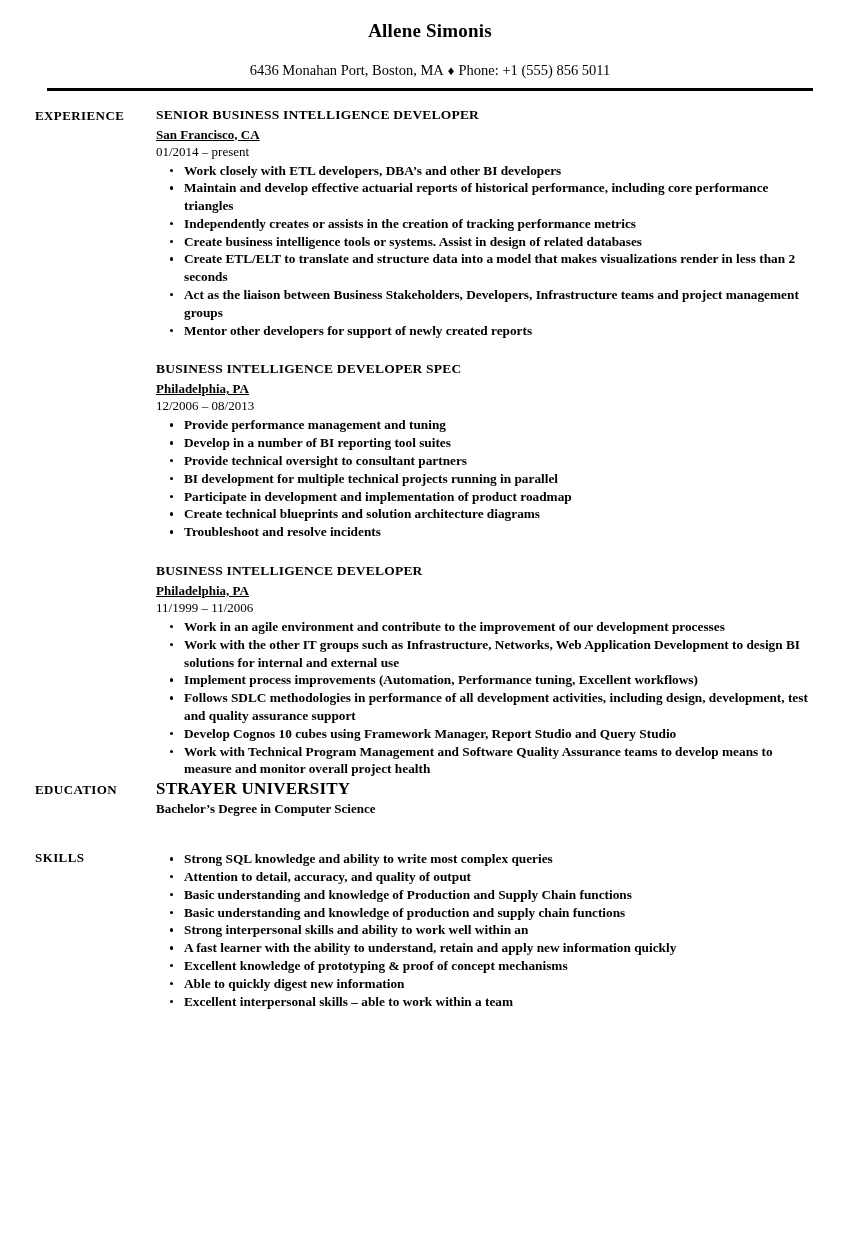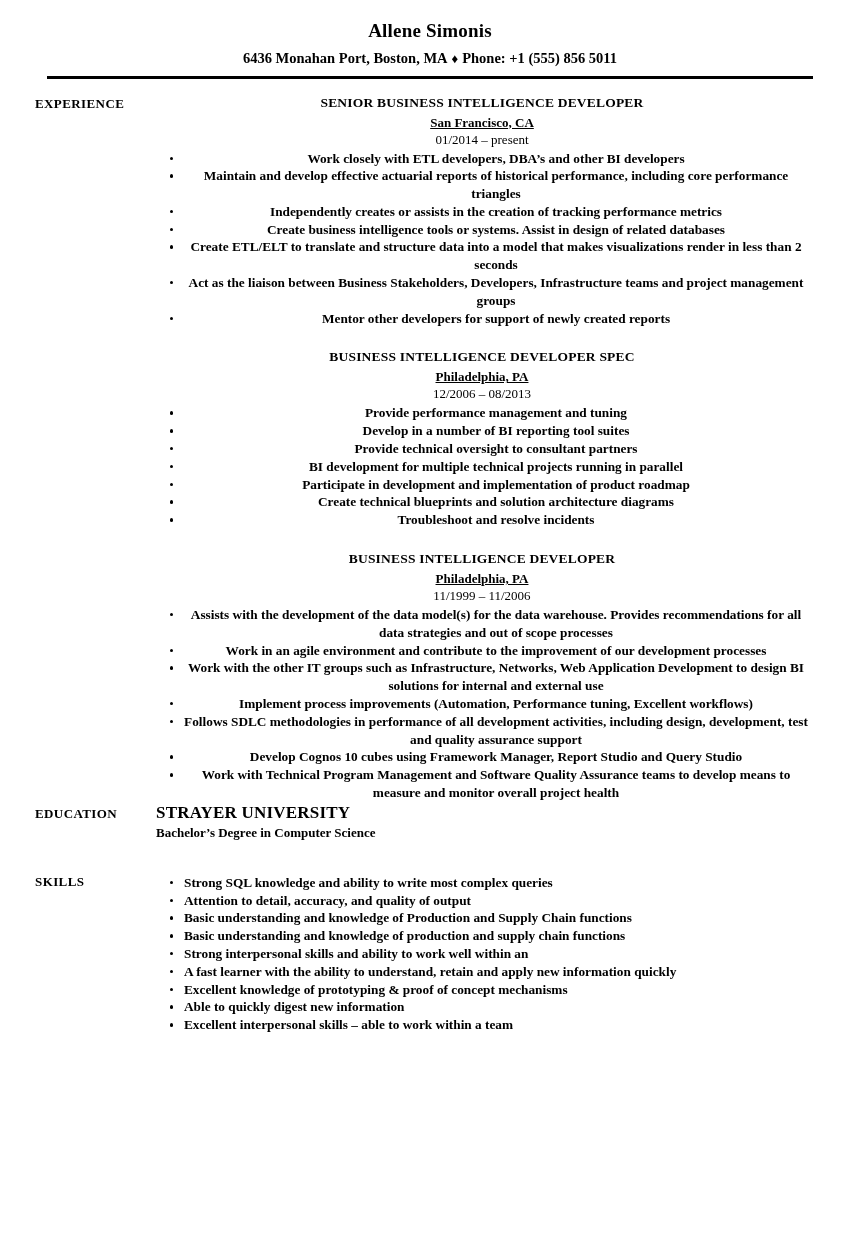--- a/index.html
+++ b/index.html
@@ -28,23 +28,23 @@
     text-align: center;
   }
   .cand-name {
     font-size: 19px;
     font-weight: bold;
     letter-spacing: 0.2px;
     line-height: 22px;
   }
   .cand-contact {
     font-size: 14.5px;
-    font-weight: bold;
+    font-weight: normal;
     line-height: 20px;
-    margin-top: 6px;
+    margin-top: 18px;
   }
   .diamond-sep {
     font-size: 13px;
     padding: 0 4px;
   }
   .rule {
     margin: 7px auto 0 auto;
     width: 766px;
     height: 2.5px;
     background: #000000;
@@ -70,21 +70,20 @@
     padding-top: 1px;
   }
   .section-body {
     flex: 1 1 auto;
     min-width: 0;
   }
 
   
   .job {
     margin-bottom: 21px;
-    text-align: center;
   }
   .job:last-child { margin-bottom: 0; }
   .job-title {
     font-size: 13.5px;
     font-weight: bold;
     letter-spacing: 0.2px;
     line-height: 17px;
   }
   .job-location {
     font-size: 13px;
@@ -189,21 +188,20 @@
             <li>Create technical blueprints and solution architecture diagrams</li>
             <li>Troubleshoot and resolve incidents</li>
           </ul>
         </div>
 
         <div class="job">
           <div class="job-title">BUSINESS INTELLIGENCE DEVELOPER</div>
           <div class="job-location">Philadelphia, PA</div>
           <div class="job-dates">11/1999 – 11/2006</div>
           <ul class="bullets">
-            <li>Assists with the development of the data model(s) for the data warehouse. Provides recommendations for all data strategies and out of scope processes</li>
             <li>Work in an agile environment and contribute to the improvement of our development processes</li>
             <li>Work with the other IT groups such as Infrastructure, Networks, Web Application Development to design BI solutions for internal and external use</li>
             <li>Implement process improvements (Automation, Performance tuning, Excellent workflows)</li>
             <li>Follows SDLC methodologies in performance of all development activities, including design, development, test and quality assurance support</li>
             <li>Develop Cognos 10 cubes using Framework Manager, Report Studio and Query Studio</li>
             <li>Work with Technical Program Management and Software Quality Assurance teams to develop means to measure and monitor overall project health</li>
           </ul>
         </div>
 
       </div>

